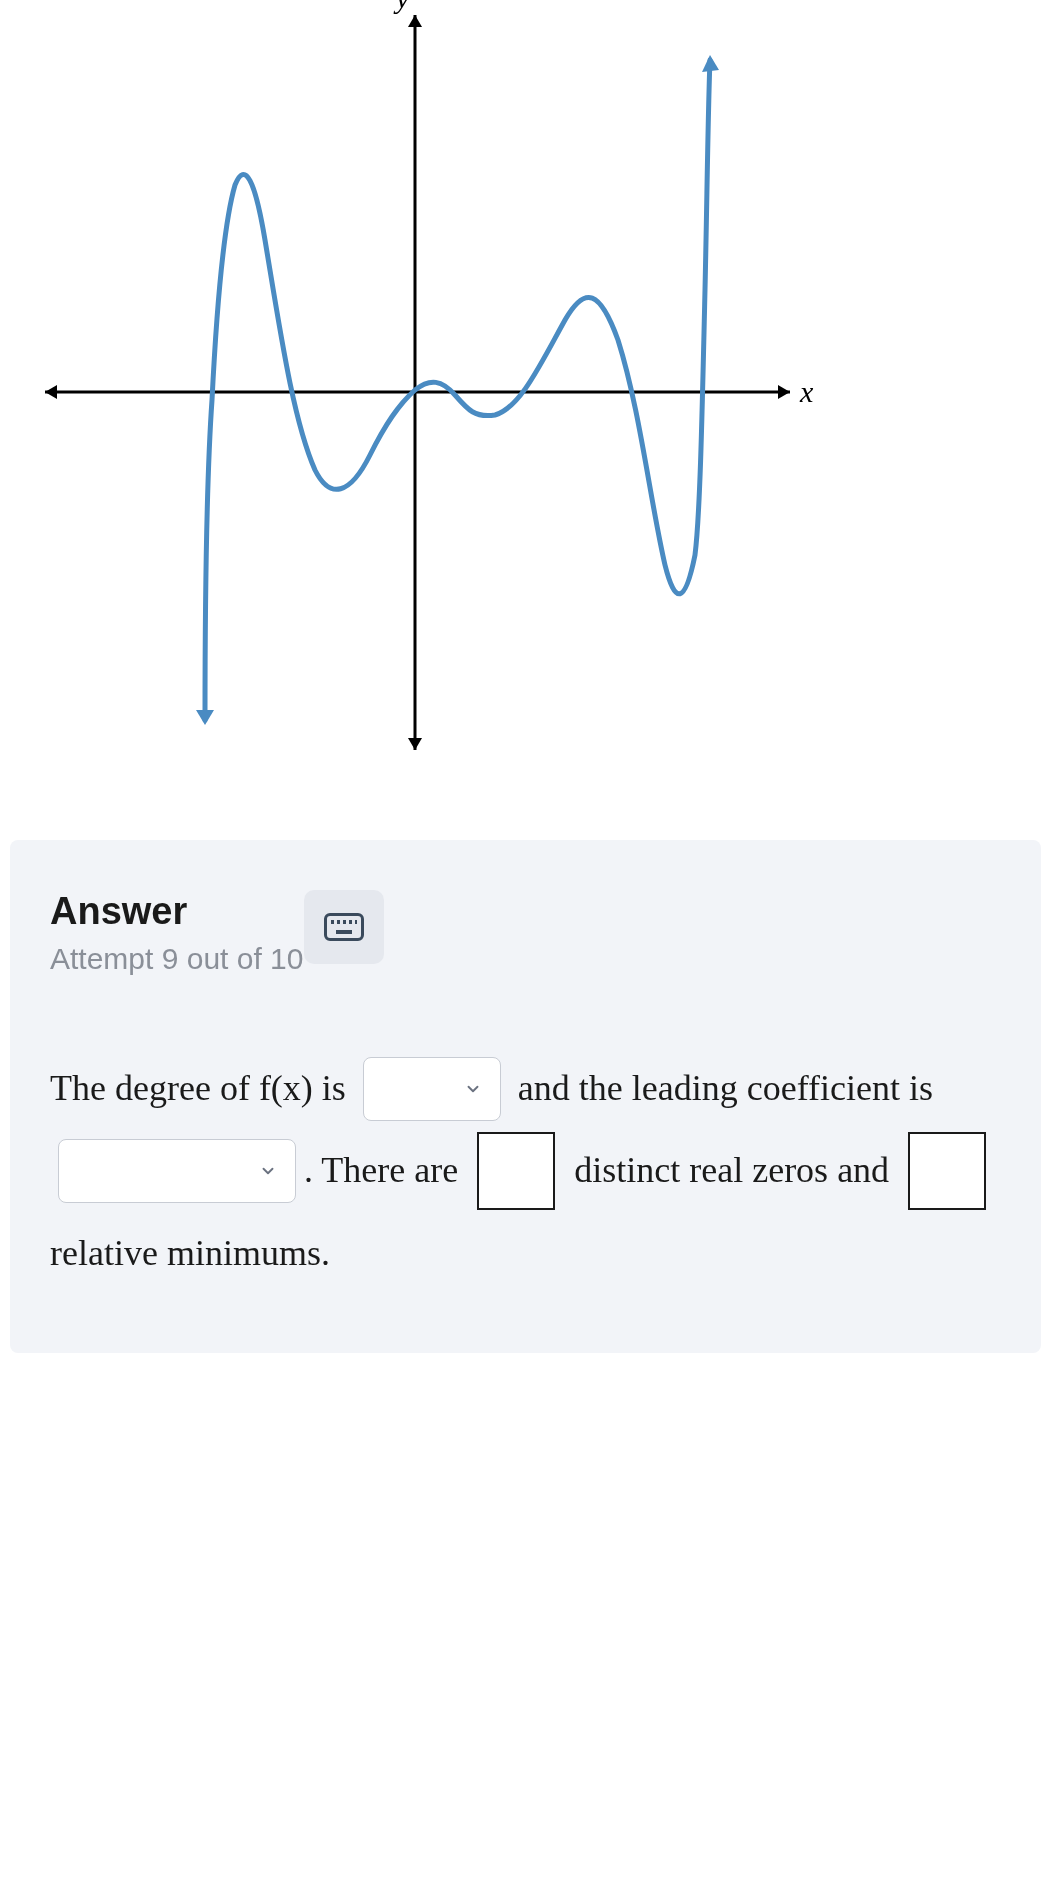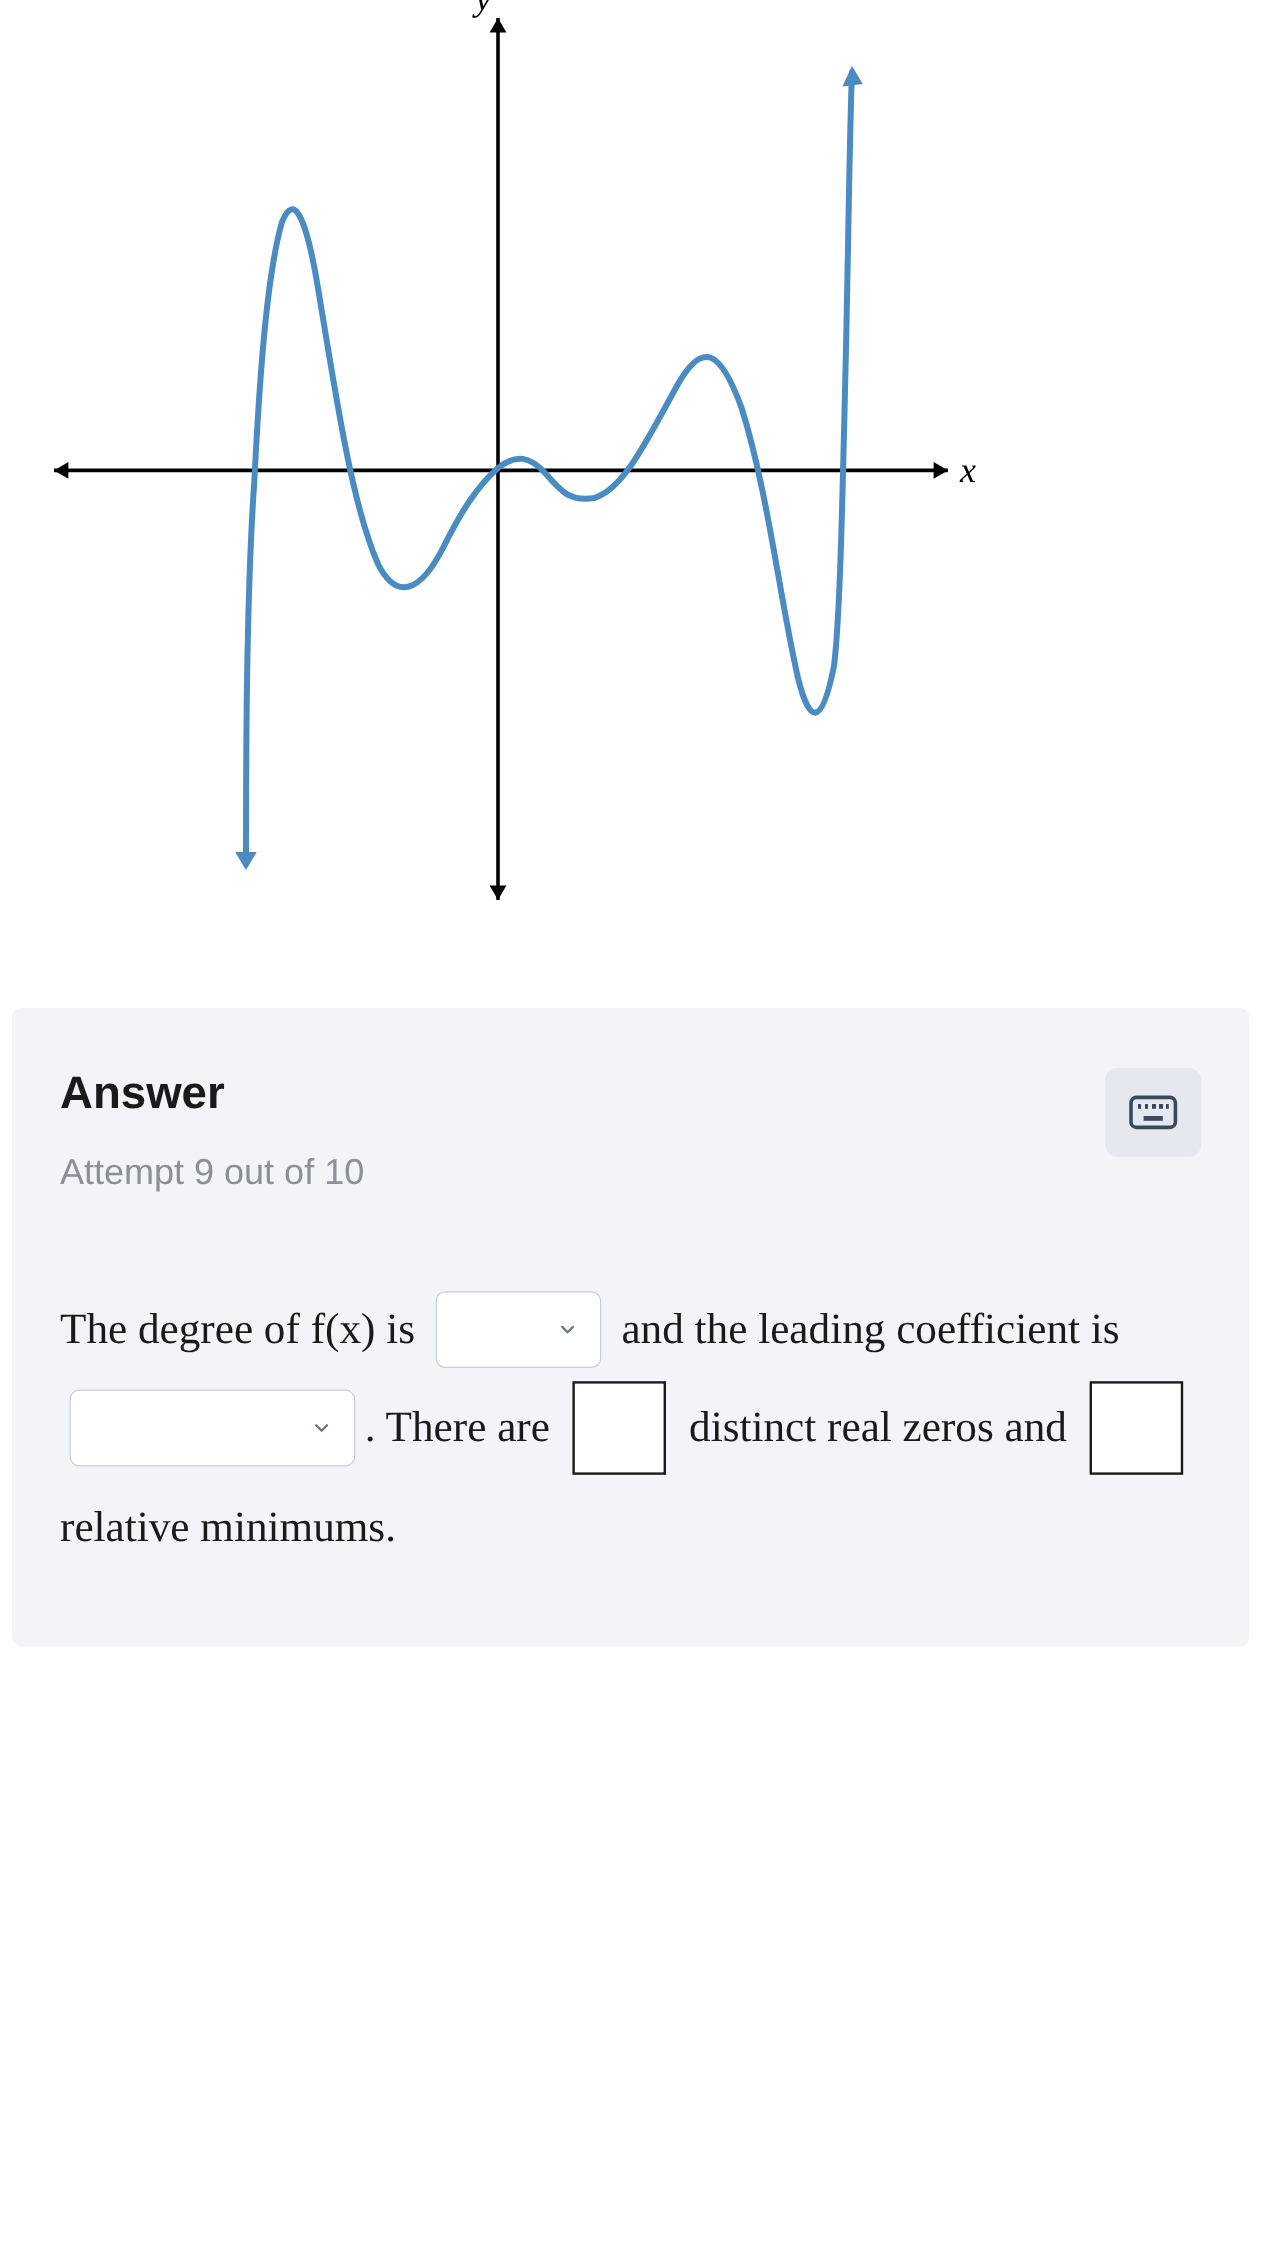--- a/index.html
+++ b/index.html
@@ -21,21 +21,21 @@
     height: 100%;
   }
   .answer-section {
     background: #f2f4f8;
     padding: 50px 40px 60px 40px;
     border-radius: 8px;
     margin: 20px 10px 10px 10px;
   }
   .answer-header {
     display: flex;
-    justify-content: space-between;
+    justify-content: flex-start;
     align-items: flex-start;
   }
   .answer-title {
     font-family: -apple-system, BlinkMacSystemFont, 'Segoe UI', sans-serif;
     font-weight: 700;
     font-size: 38px;
     color: #1a1a1a;
     margin: 0;
   }
   .keyboard-btn {
@@ -71,21 +71,21 @@
     bottom: 4px;
     left: 9px;
     right: 9px;
     height: 4px;
     background: #3a4a5c;
   }
   .attempt-text {
     font-family: -apple-system, BlinkMacSystemFont, 'Segoe UI', sans-serif;
     color: #8a8f98;
     font-size: 30px;
-    margin-top: 28px;
+    margin-top: 9px;
   }
   .fill-text {
     font-size: 36px;
     line-height: 2.2;
     color: #1a1a1a;
     margin-top: 70px;
   }
   .fill-text > * {
     vertical-align: middle;
   }

